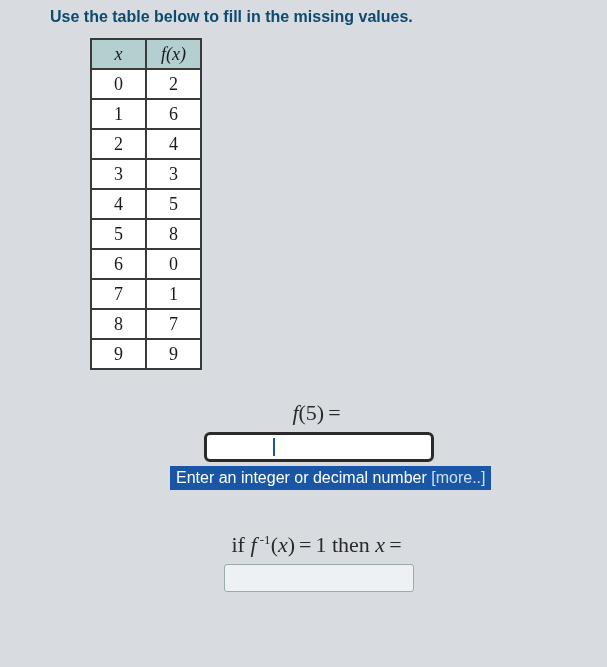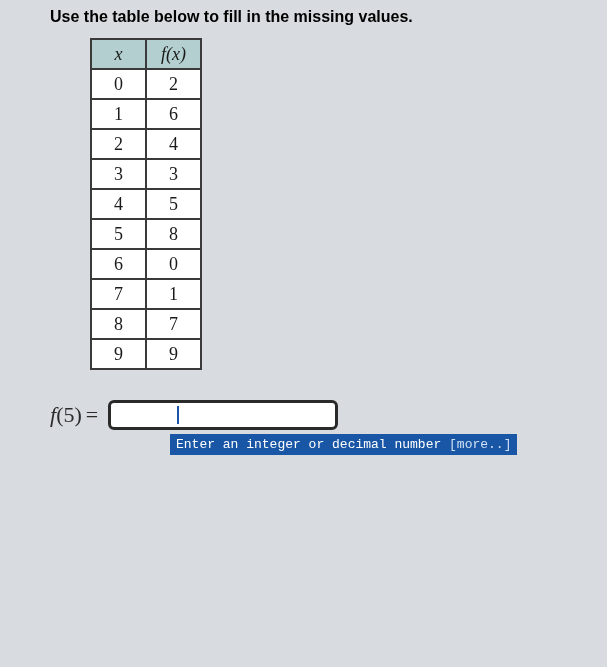--- a/index.html
+++ b/index.html
@@ -13,21 +13,21 @@
       position: relative;
       overflow: hidden;
     }
     .content {
       padding: 8px 20px 20px 50px;
     }
     .instruction {
       font-family: Arial, sans-serif;
       font-weight: bold;
       font-size: 16px;
-      color: #000000;
+      color: #0c4a6e;
       margin-bottom: 12px;
     }
     .table-wrap {
       margin-left: 40px;
       margin-bottom: 30px;
     }
     table.fx {
       border-collapse: collapse;
       background: #fff;
     }
@@ -47,20 +47,21 @@
       font-weight: normal;
     }
     .fx-label { font-style: italic; }
     .question-row {
       display: flex;
       align-items: center;
       margin: 22px 0 0 0;
       font-size: 22px;
       color: #2a2a2a;
       gap: 6px;
+      flex-direction: column;
     }
     .math {
       font-family: "Times New Roman", serif;
       font-style: italic;
     }
     .math .paren { font-style: normal; }
     .math .num { font-style: normal; }
     .eq { font-style: normal; margin: 0 4px; }
     .answer-input {
       border: 2px solid #2a2a2a;
@@ -78,22 +79,22 @@
       width: 190px;
       border: 1px solid #9aa;
       background: #eef1f3;
       height: 28px;
       border-radius: 3px;
     }
     .hint {
       display: inline-block;
       background: #1957a6;
       color: #fff;
-      font-family: Liberation Mono, monospace;
-      font-size: 13px;
+      font-family: Liberation Sans, sans-serif;
+      font-size: 16px;
       padding: 3px 6px;
       margin-left: 120px;
       margin-top: 4px;
     }
     .hint .more {
       color: #cfe0f5;
     }
     .sup {
       font-size: 13px;
       vertical-align: super;
@@ -178,14 +179,20 @@
       <span class="more">[more..]</span>
     </span>
   </div>
 
 
   <div class="spacer"></div>
 
 
   <div class="spacer"></div>
 
+  <div class="question-row">
+    <span class="math">
+      <span style="font-style:normal">if </span><span>f</span><span class="sup">&nbsp;-1</span><span class="paren">(</span><span>x</span><span class="paren">)</span><span class="eq">=</span><span class="num">1</span><span style="font-style:normal"> then </span><span>x</span><span class="eq">=</span>
+    </span>
+    <input class="answer-input plain" value="" style="">
+  </div>
 
 </div>
 
 </body></html>

